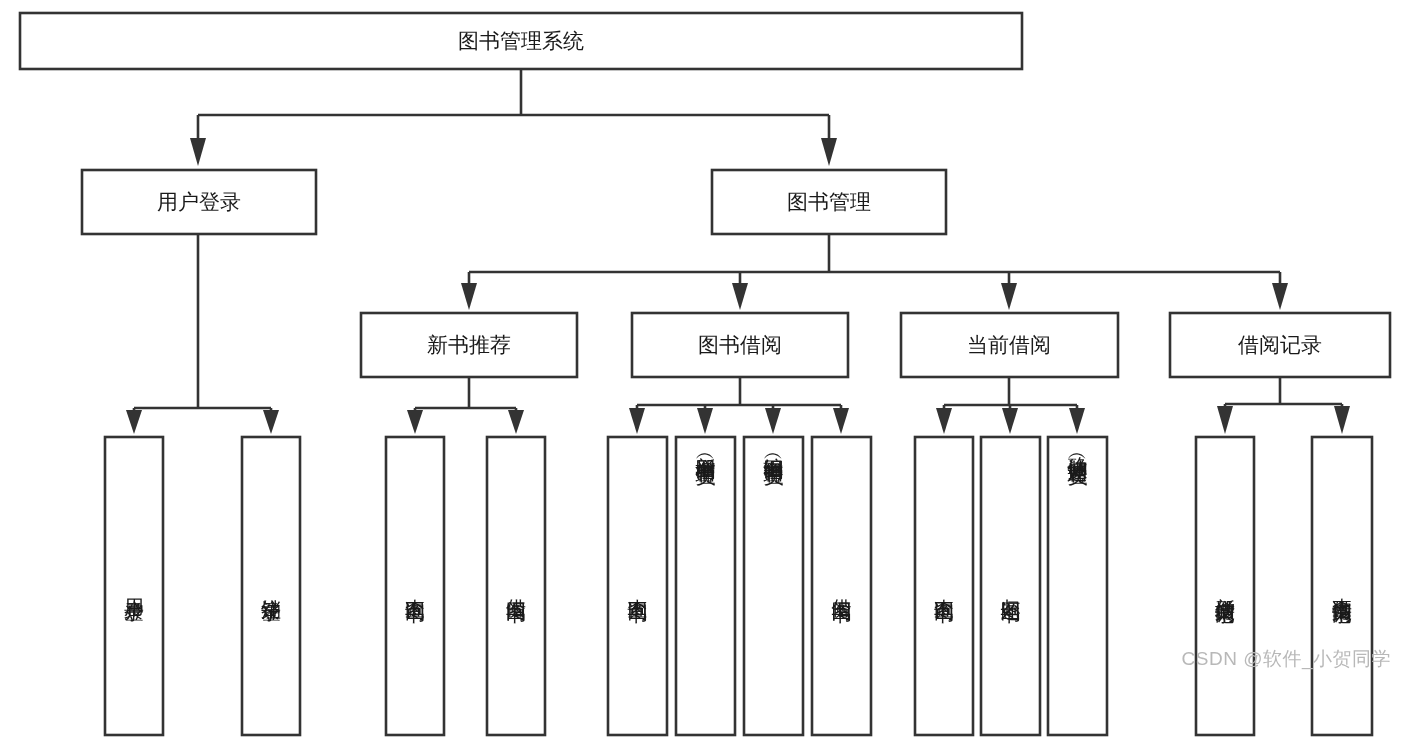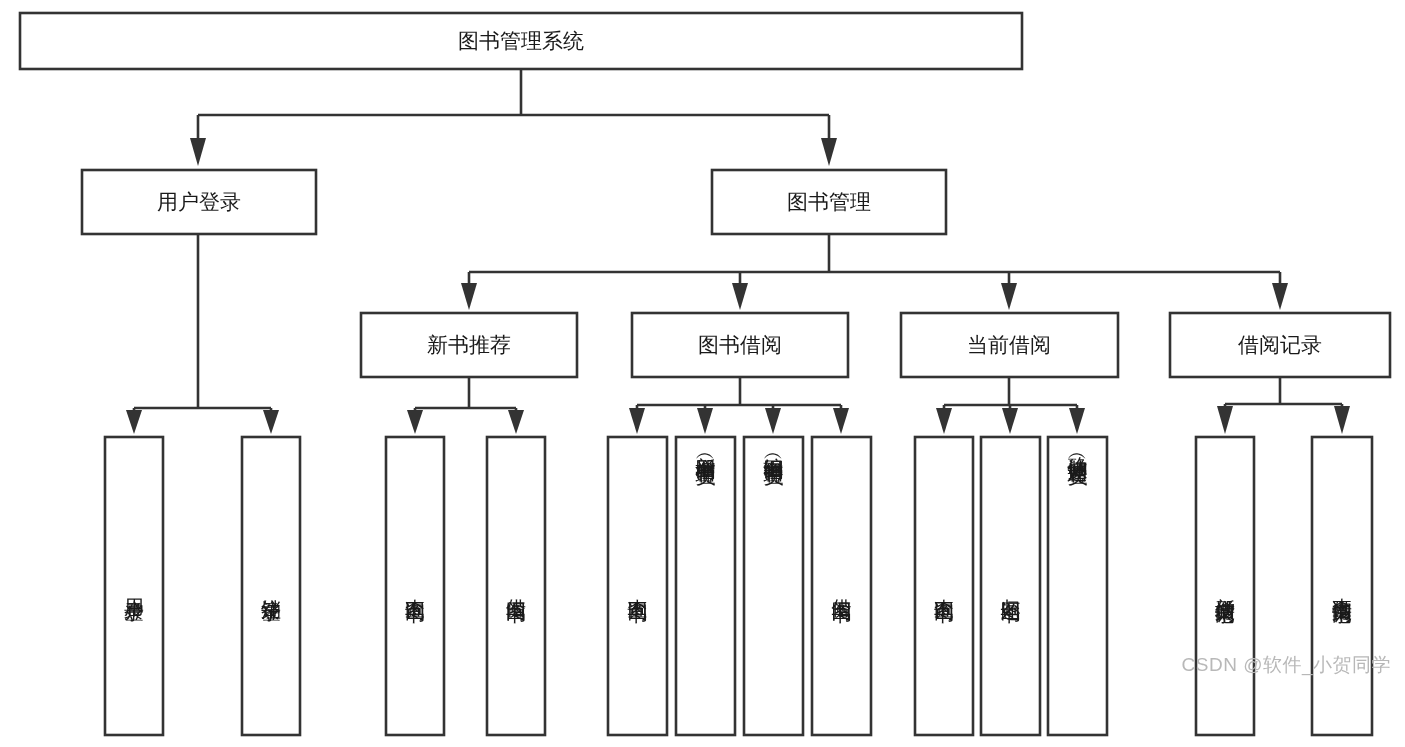--- a/index.html
+++ b/index.html
@@ -65,21 +65,21 @@
   .vlabel-wrap {
     position: absolute;
     display: flex;
     align-items: center;
     justify-content: center;
     overflow: hidden;
   }
   .watermark {
     position: absolute;
     right: 14px;
-    bottom: 14px;
+    bottom: 20px;
     font-family: "Liberation Sans", "DejaVu Sans", sans-serif;
     font-size: 19px;
     color: #b8b8b8;
     letter-spacing: 0.5px;
     white-space: nowrap;
     user-select: none;
     margin-left: 16px;
   }
 </style>
 </head>

